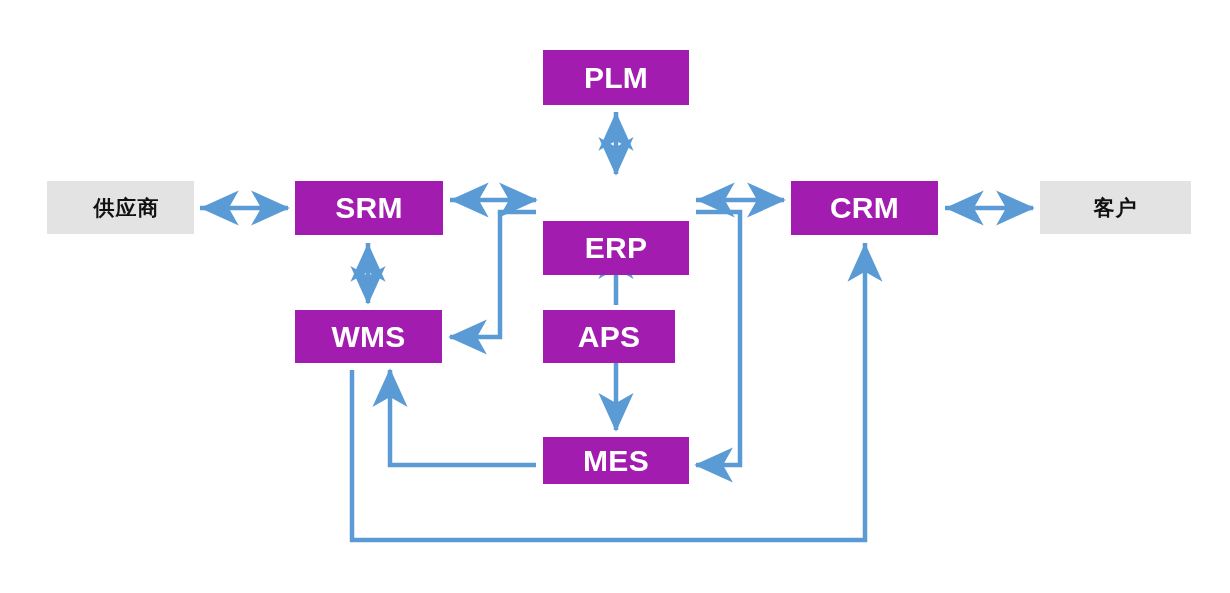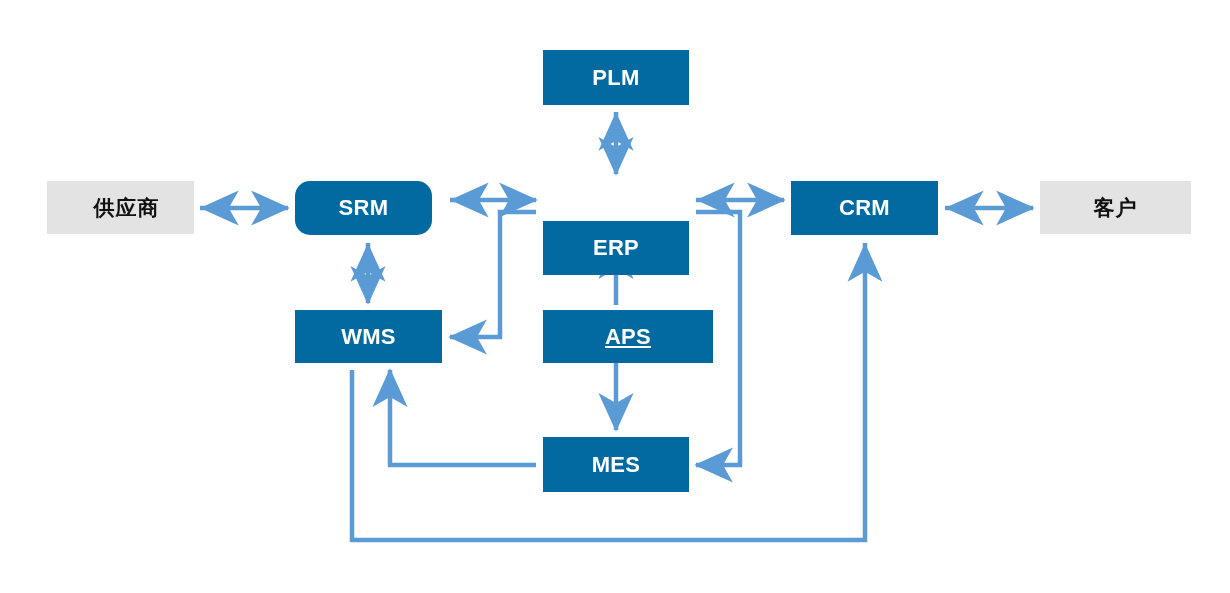--- a/index.html
+++ b/index.html
@@ -2,21 +2,21 @@
 <html><head>
 <meta charset="utf-8">
 <style>
   html,body{margin:0;padding:0;background:#ffffff;}
   body{width:1230px;height:593px;overflow:hidden;
        font-family:"Liberation Sans","DejaVu Sans",sans-serif;}
   #canvas{position:relative;width:1230px;height:593px;background:#fff;}
   #wires{position:absolute;left:0;top:0;width:1230px;height:593px;}
   .node{position:absolute;display:flex;align-items:center;justify-content:center;
         box-sizing:border-box;z-index:5;}
-  .node.sys{background:#0369a1;color:#ffffff;font-weight:bold;font-size:22px;
+  .node.sys{background:#a21caf;color:#ffffff;font-weight:bold;font-size:30px;
             letter-spacing:.3px;}
   .node.ext{background:#e3e3e3;color:#111111;font-weight:bold;font-size:21px;
             letter-spacing:1px;}
 </style>
 </head>
 <body>
 
 <div id="canvas">
 
   <svg id="wires" viewBox="0 0 1230 593">
@@ -62,37 +62,37 @@
   </div>
 
   <div class="node ext" style="left:1040px;top:181px;width:151px;height:53px;">
     <span>客户</span>
   </div>
 
   <div class="node sys" style="left:543px;top:50px;width:146px;height:55px;">
     <span>PLM</span>
   </div>
 
-  <div class="node sys" style="left:295px;top:181px;width:137px;height:54px;border-radius:15px;">
+  <div class="node sys" style="left:295px;top:181px;width:148px;height:54px;">
     <span>SRM</span>
   </div>
 
   <div class="node sys" style="left:543px;top:181px;width:146px;height:54px;margin-top:40px;">
     <span>ERP</span>
   </div>
 
   <div class="node sys" style="left:791px;top:181px;width:147px;height:54px;">
     <span>CRM</span>
   </div>
 
   <div class="node sys" style="left:295px;top:310px;width:147px;height:53px;align-items:center;">
     <span>WMS</span>
   </div>
 
-  <div class="node sys" style="left:543px;top:310px;width:170px;height:53px;text-decoration:underline;">
+  <div class="node sys" style="left:543px;top:310px;width:132px;height:53px;">
     <span>APS</span>
   </div>
 
-  <div class="node sys" style="left:543px;top:437px;width:146px;height:55px;justify-content:center;">
+  <div class="node sys" style="left:543px;top:437px;width:146px;height:47px;justify-content:center;">
     <span>MES</span>
   </div>
 
 </div>
 
 </body></html>

